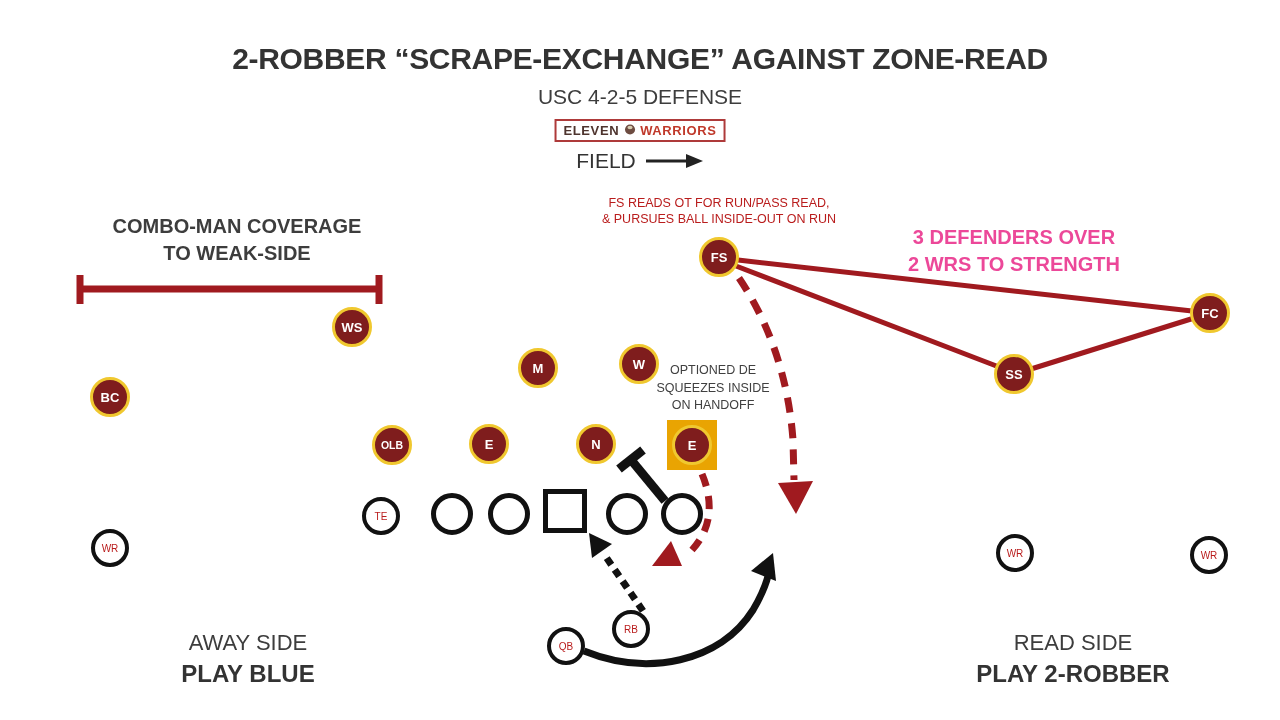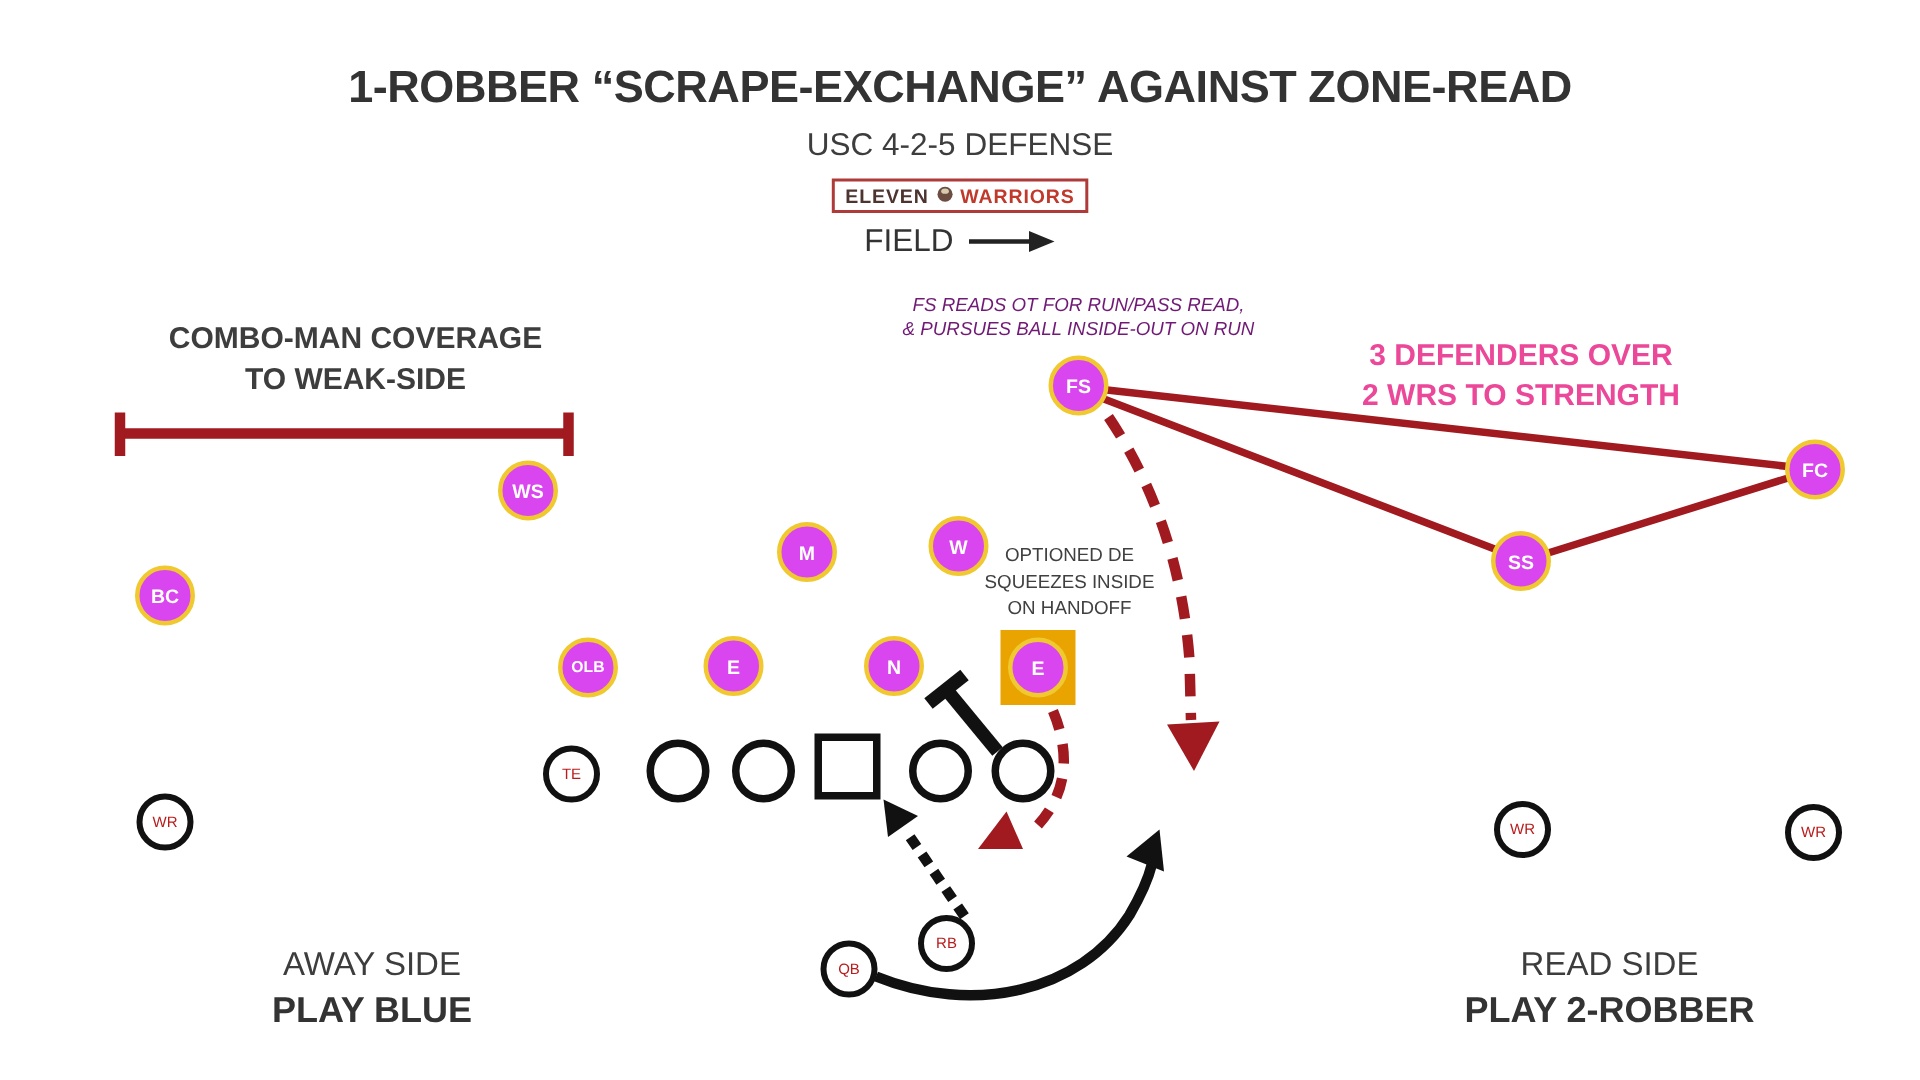--- a/index.html
+++ b/index.html
@@ -15,35 +15,35 @@
   .subtitle{top:85px;left:0;width:1280px;font-size:21px;color:#3d3d3d;}
   .badge{top:119px;left:50%;transform:translateX(-50%);border:2px solid #ae3a3a;
          background:#fff;padding:2px 7px;display:flex;align-items:flex-start;gap:5px;
          font-size:13px;font-weight:800;letter-spacing:0.6px;}
   .badge .lft{color:#4e342e;}
   .badge .rgt{color:#c0392b;}
   .field-row{top:149px;left:0;width:1280px;display:flex;justify-content:center;align-items:center;gap:10px;
              font-size:21px;color:#333;}
 
   
-  .fs-note{top:195px;left:539px;width:360px;font-size:12.5px;line-height:16px;color:#701a75;font-style:italic;}
+  .fs-note{top:195px;left:539px;width:360px;font-size:12.5px;line-height:16px;color:#b91c1c;}
   .combo-note{top:213px;left:57px;width:360px;font-size:20px;font-weight:800;line-height:27px;color:#3d3d3d;}
   .strength-note{top:224px;left:834px;width:360px;font-size:20px;font-weight:800;line-height:27px;color:#ec4899;}
   .de-note{top:362px;left:633px;width:160px;font-size:12.5px;line-height:17.5px;color:#404040;}
 
   
   .foot{width:360px;}
   .foot .l1{font-size:22px;color:#3d3d3d;line-height:30px;}
   .foot .l2{font-size:24px;font-weight:800;color:#333;line-height:32px;}
   .foot-away{top:628px;left:68px;}
   .foot-read{top:628px;left:893px;}
 
   
   #players .player{position:absolute;display:flex;align-items:center;justify-content:center;border-radius:50%;}
-  .defender{width:34px;height:34px;background:#d946ef;border:3px solid #f0c82f;
+  .defender{width:34px;height:34px;background:#7f1d1d;border:3px solid #f0c82f;
             color:#fff;font-weight:800;font-size:13px;}
   .defender.small{font-size:10.5px;}
   .offense{width:30px;height:30px;background:#fff;border:4px solid #111;
            color:#b91c1c;font-weight:400;font-size:10px;}
   .lineman{width:32px;height:32px;background:#fff;border:5px solid #111;}
   .center-sq{width:34px;height:34px;background:#fff;border:5px solid #111;border-radius:0 !important;}
   .gold-square{position:absolute;width:50px;height:50px;background:#e9a402;}
 
   svg#lines{position:absolute;top:0;left:0;}
   #players{position:absolute;top:0;left:0;width:1280px;height:720px;}
@@ -78,21 +78,21 @@
       <line x1="643" y1="450" x2="619" y2="469"></line>
     </g>
 
     <line x1="641" y1="608" x2="606" y2="557" stroke="#111" stroke-width="7" stroke-dasharray="1 13" stroke-linecap="square"></line>
     <polygon points="589,533 612,544 592,558" fill="#111"></polygon>
 
     <path d="M 584 651 C 648 677 720 662 753 610 C 760 598 765 588 768 576" stroke="#111" stroke-width="7" fill="none"></path>
     <polygon points="773,553 776,581 751,571" fill="#111"></polygon>
   </svg>
 
-  <div class="abs title ctr">1-ROBBER “SCRAPE-EXCHANGE” AGAINST ZONE-READ</div>
+  <div class="abs title ctr">2-ROBBER “SCRAPE-EXCHANGE” AGAINST ZONE-READ</div>
   <div class="abs subtitle ctr">USC 4-2-5 DEFENSE</div>
 
   <div class="abs badge">
     <span class="lft">ELEVEN</span>
     <span>
       <svg width="11" height="11" viewBox="0 0 12 12">
         <circle cx="6" cy="6" r="5.5" fill="#6d4c41"></circle>
         <ellipse cx="6" cy="3.8" rx="2.8" ry="1.9" fill="#d7ccb0"></ellipse>
       </svg>
     </span>

